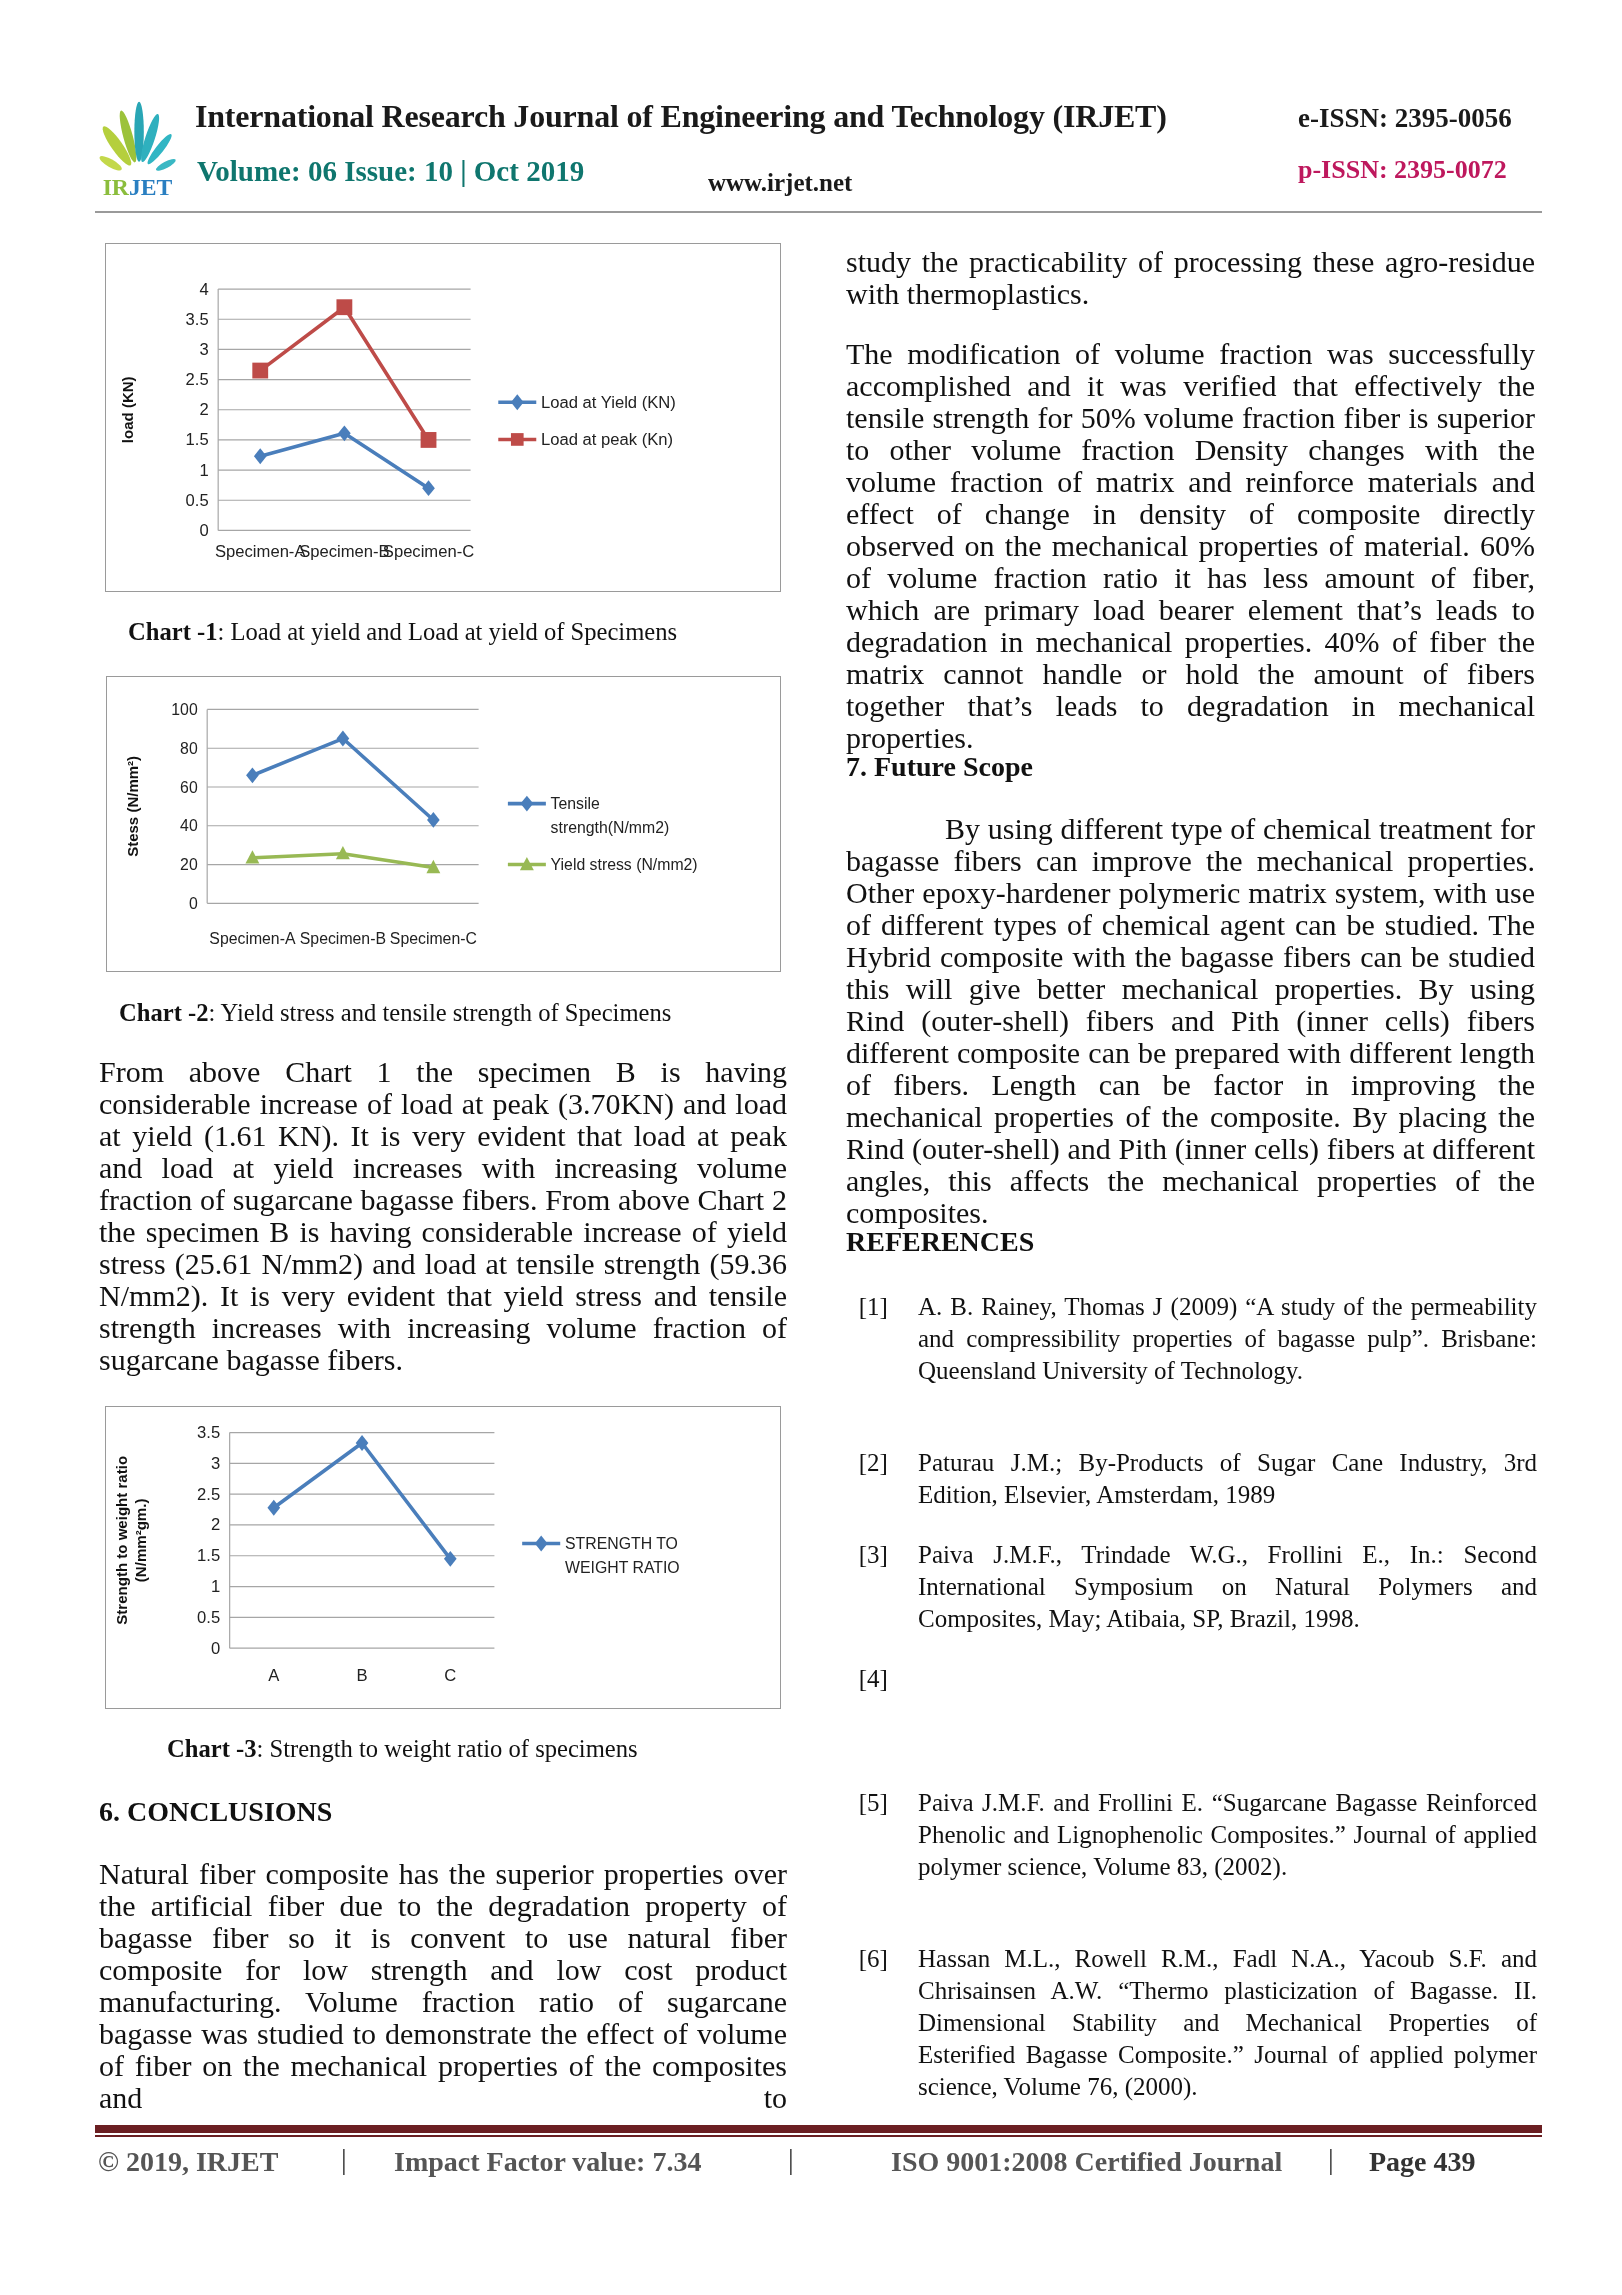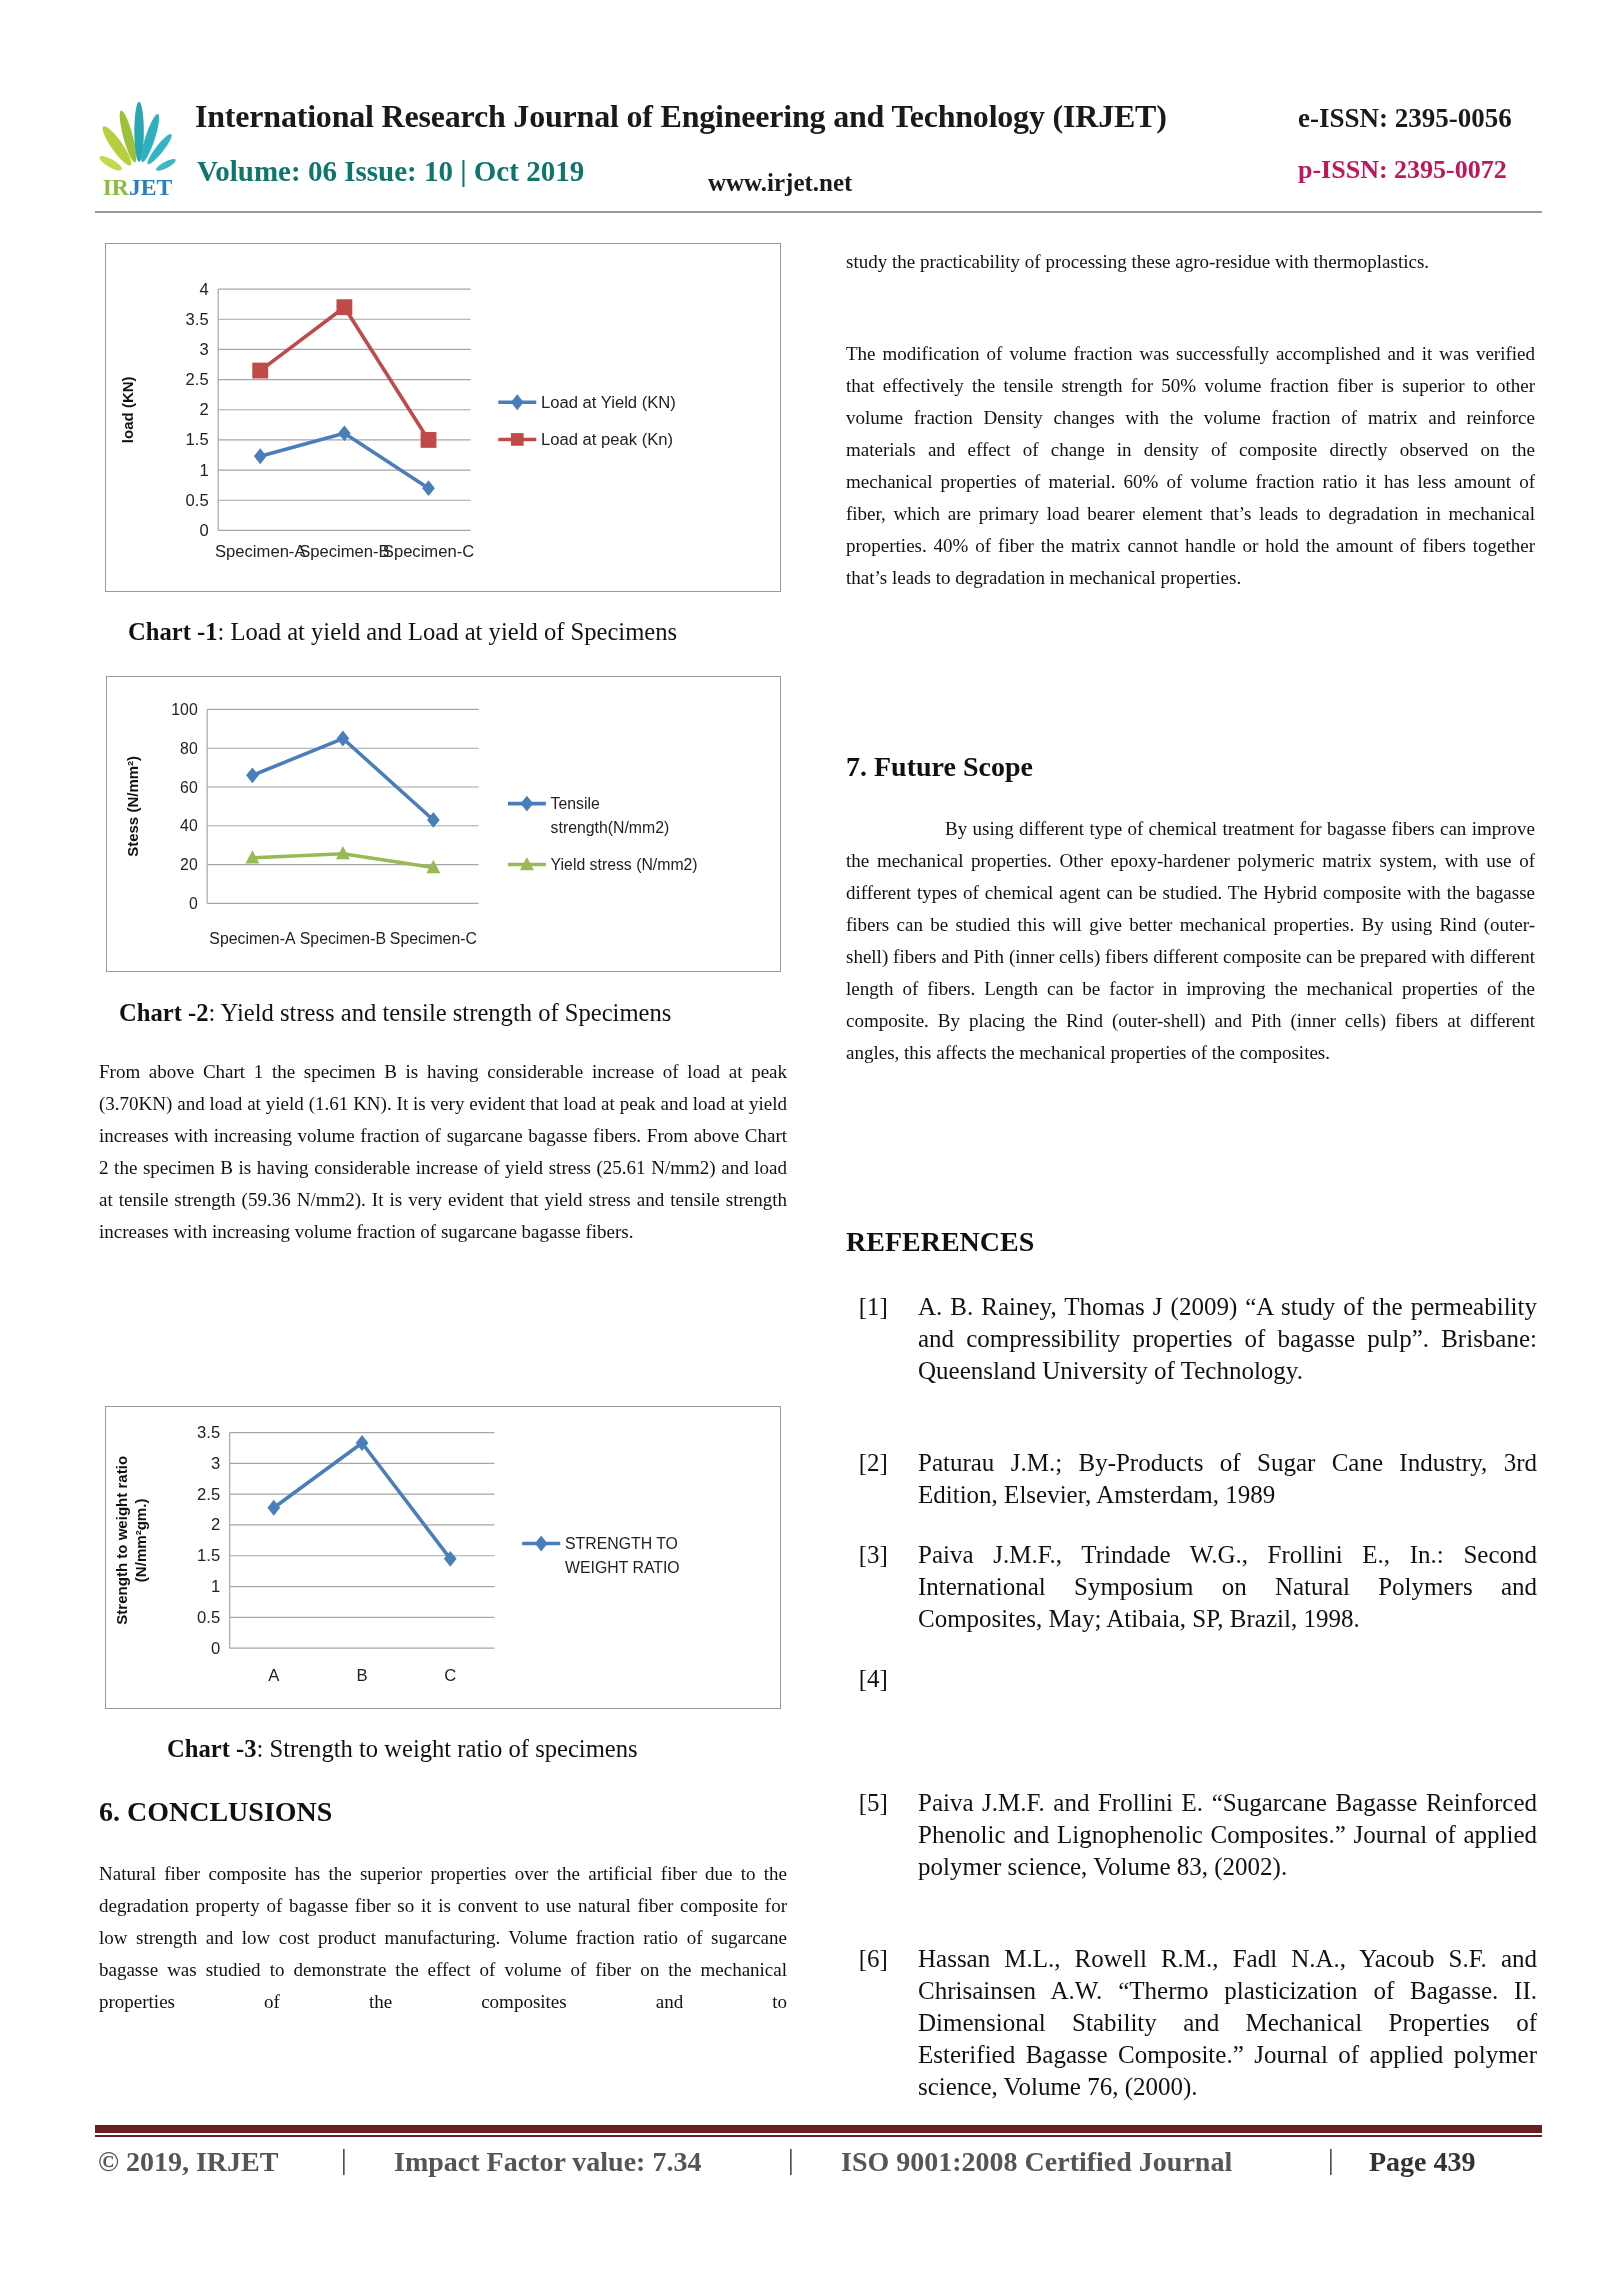--- a/index.html
+++ b/index.html
@@ -13,21 +13,21 @@
   .vol { left:197px; top:155px; font-size:29px; font-weight:bold; color:#0f766e; white-space:nowrap; }
   .web { left:708px; top:155px; font-size:25px; font-weight:bold; color:#1a1a1a; white-space:nowrap;margin-top:14px; }
   .pissn { left:1298px; top:155px; font-size:26px; font-weight:bold; color:#be185d; white-space:nowrap; }
   .hrule { left:95px; top:211px; width:1447px; height:2.4px; background:#9a9a9a; }
   
   .chartbox { border:1.6px solid #9a9a9a; background:#fff; box-sizing:border-box; }
   .chartbox svg { display:block; }
   .caption { font-size:24.6px; white-space:nowrap; }
   .caption b { font-weight:bold; }
   
-  .col { font-size:19px; line-height:32px; text-align:justify; }
+  .col { font-size:30px; line-height:32px; text-align:justify; }
   .col p { margin:0; }
   .leftcol { left:99px; width:688px; }
   .rightcol { left:846px; width:689px; }
   .sechead { font-size:28px; font-weight:bold; white-space:nowrap; }
   .ref { position:absolute; left:846px; width:691px; font-size:25px; line-height:32px; }
   .ref .num { position:absolute; left:12.7px; top:0; }
   .ref .txt { position:absolute; left:72px; right:0; text-align:justify; }
   
   .fbar1 { left:95px; top:2125px; width:1447px; height:8px; background:#6b1f22; }
   .fbar2 { left:95px; top:2135px; width:1447px; height:2.4px; background:#6b1f22; }
@@ -254,16 +254,16 @@
   <span class="num">[6]</span>
   <span class="txt">Hassan M.L., Rowell R.M., Fadl N.A., Yacoub S.F. and Chrisainsen A.W. “Thermo plasticization of Bagasse. II. Dimensional Stability and Mechanical Properties of Esterified Bagasse Composite.” Journal of applied polymer science, Volume 76, (2000).</span>
 </div>
 
 <div class="abs fbar1"></div>
 <div class="abs fbar2"></div>
 <div class="abs footer" style="left:98px;">© 2019, IRJET</div>
 <div class="abs fsep" style="left:341px;">|</div>
 <div class="abs footer" style="left:394px;">Impact Factor value: 7.34</div>
 <div class="abs fsep" style="left:788px;">|</div>
-<div class="abs footer" style="left:841px;text-align:center;">ISO 9001:2008 Certified Journal</div>
+<div class="abs footer" style="left:891px;text-align:center;">ISO 9001:2008 Certified Journal</div>
 <div class="abs fsep" style="left:1328px;">|</div>
 <div class="abs footer" style="left:1369px; color:#333;">Page 439</div>
 
 
 </body></html>

